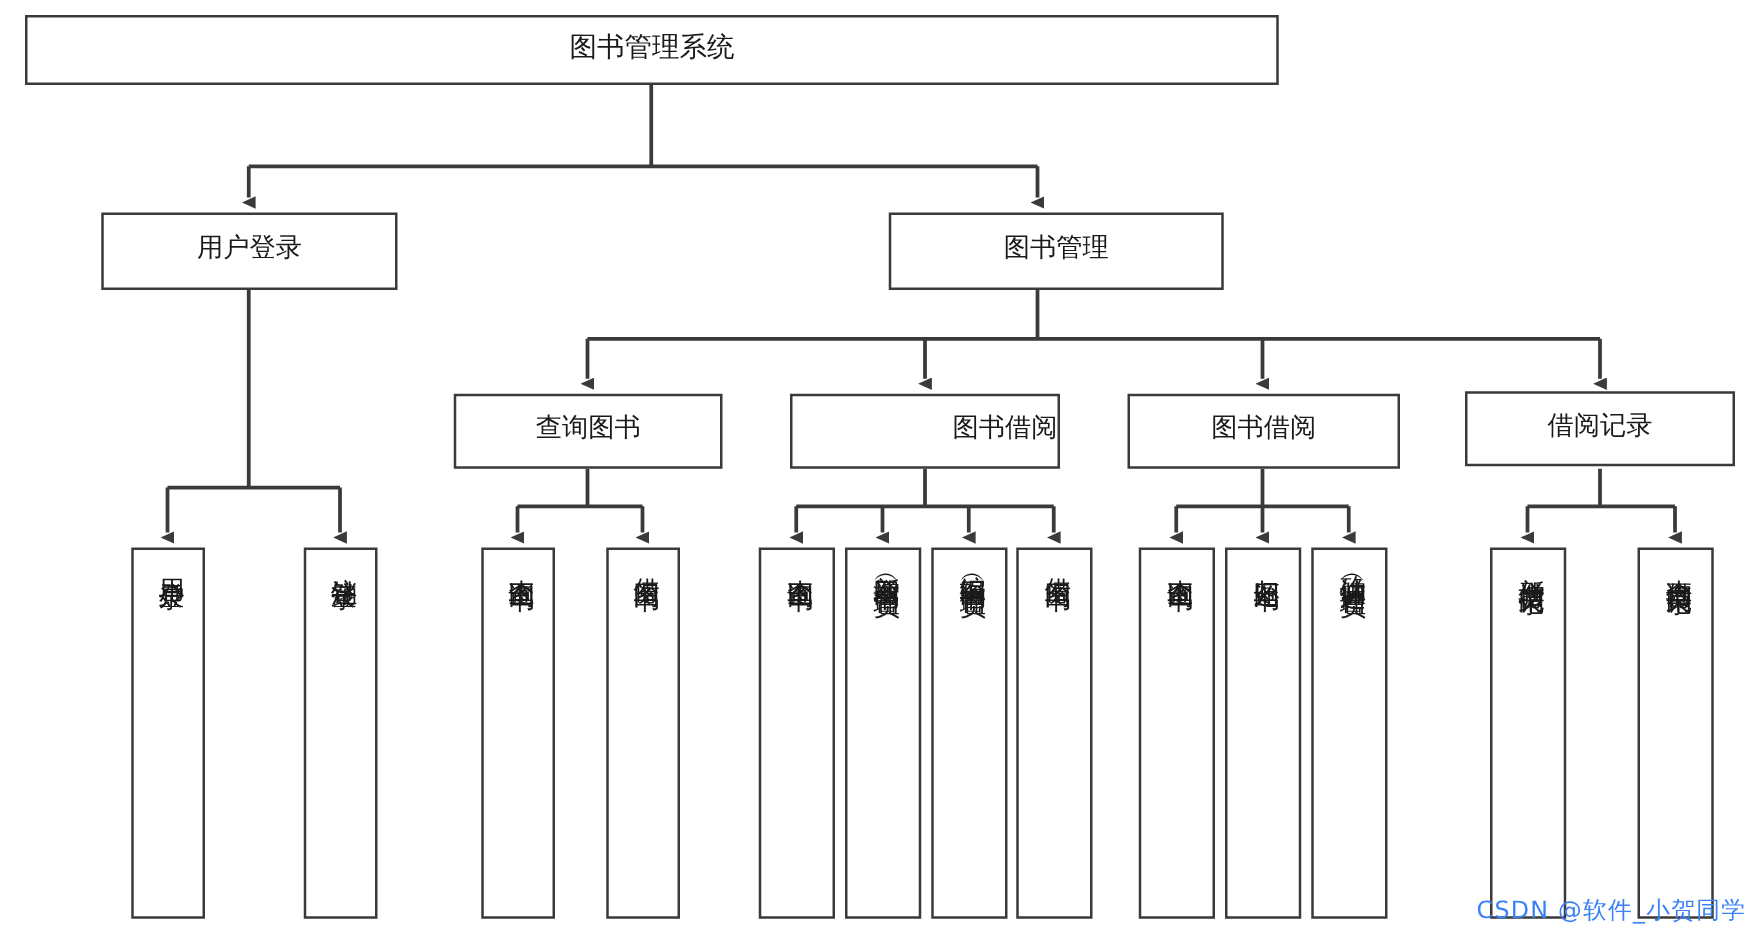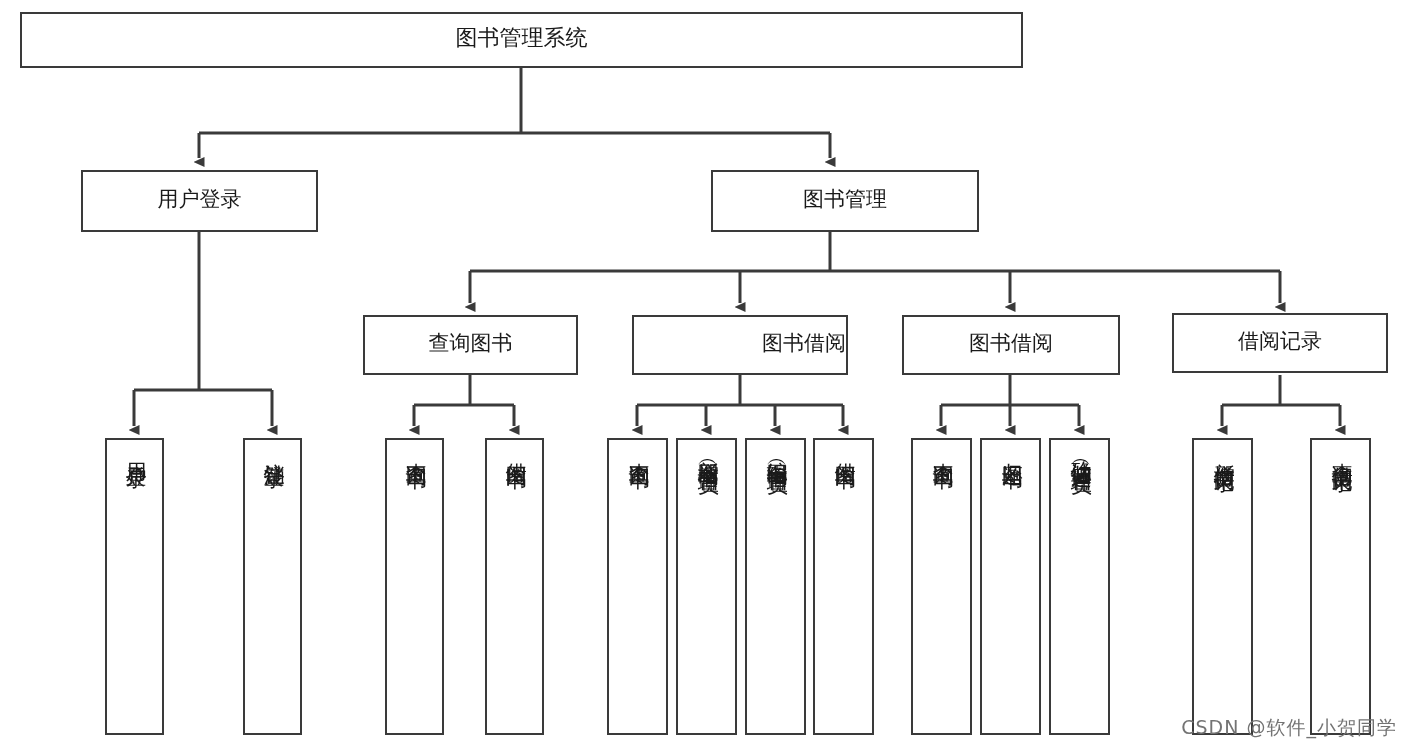--- a/index.html
+++ b/index.html
@@ -57,21 +57,21 @@
   .leaf {
     align-items: flex-start;
     padding-top: 6px;
   }
   .leaf.tall-text { padding-top: 4px; }
   #watermark {
     position: absolute;
     right: 8px;
     bottom: 6px;
     font-size: 19px;
-    color: #737373;
+    color: #3b82f6;
     letter-spacing: 1px;
     white-space: nowrap;
     z-index: 5;
     font-family: "DejaVu Sans", "Liberation Sans", sans-serif;
   }
 </style>
 </head>
 <body>
 
 <div id="diagram-root">

